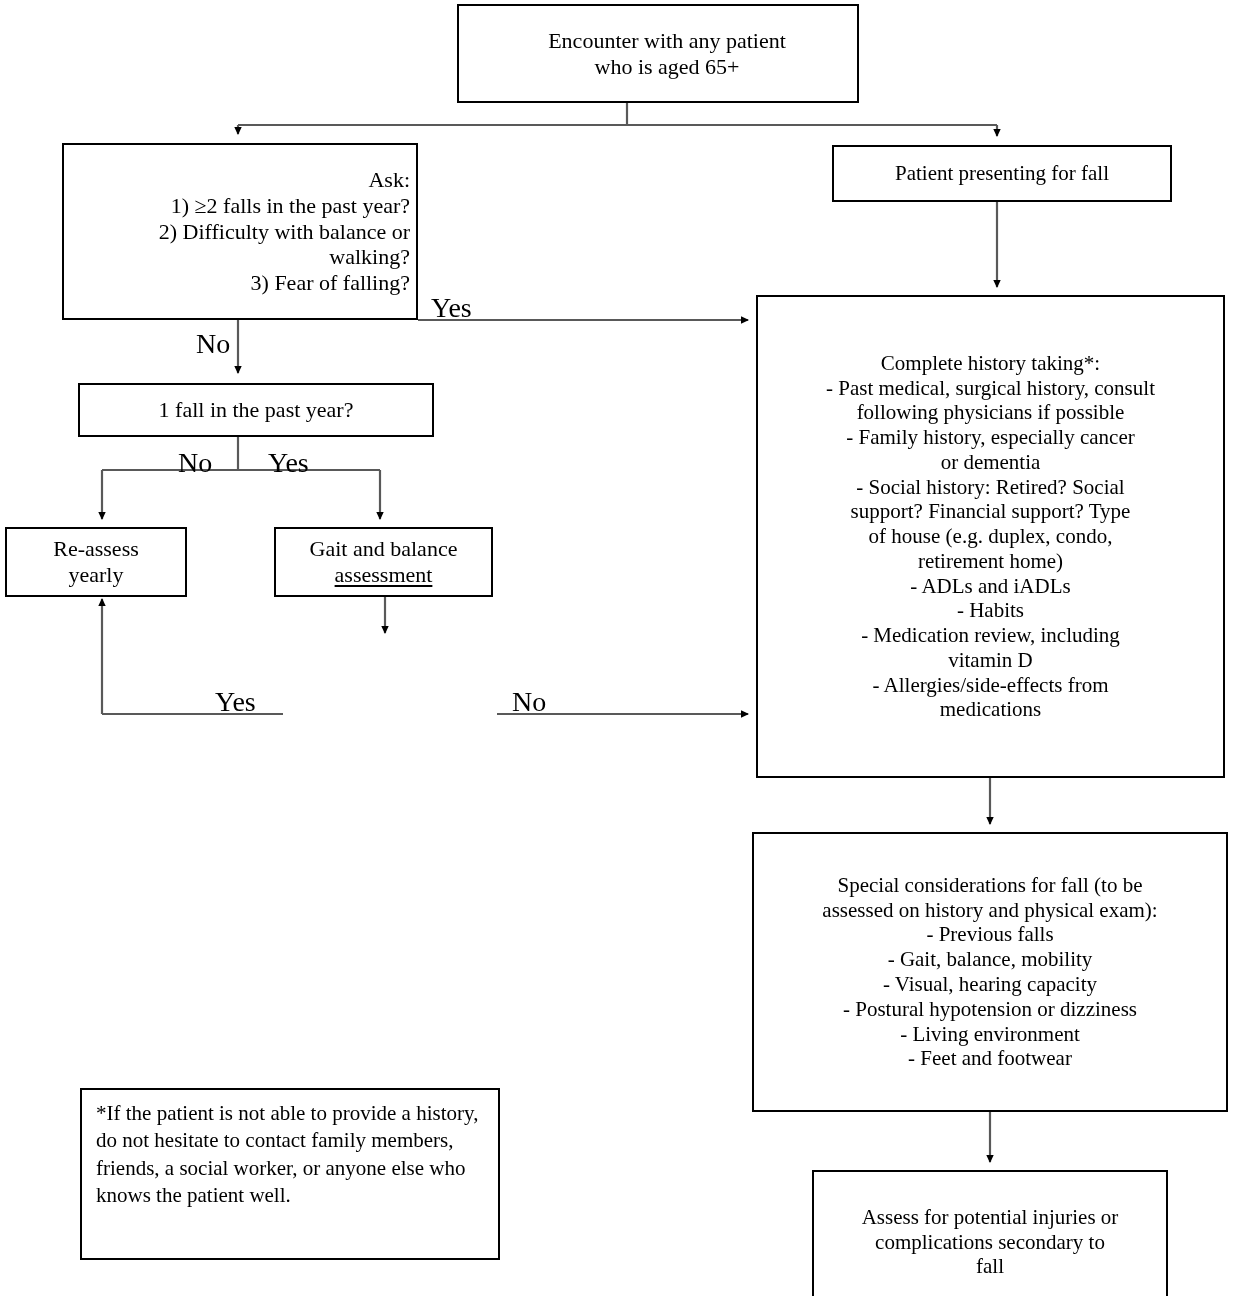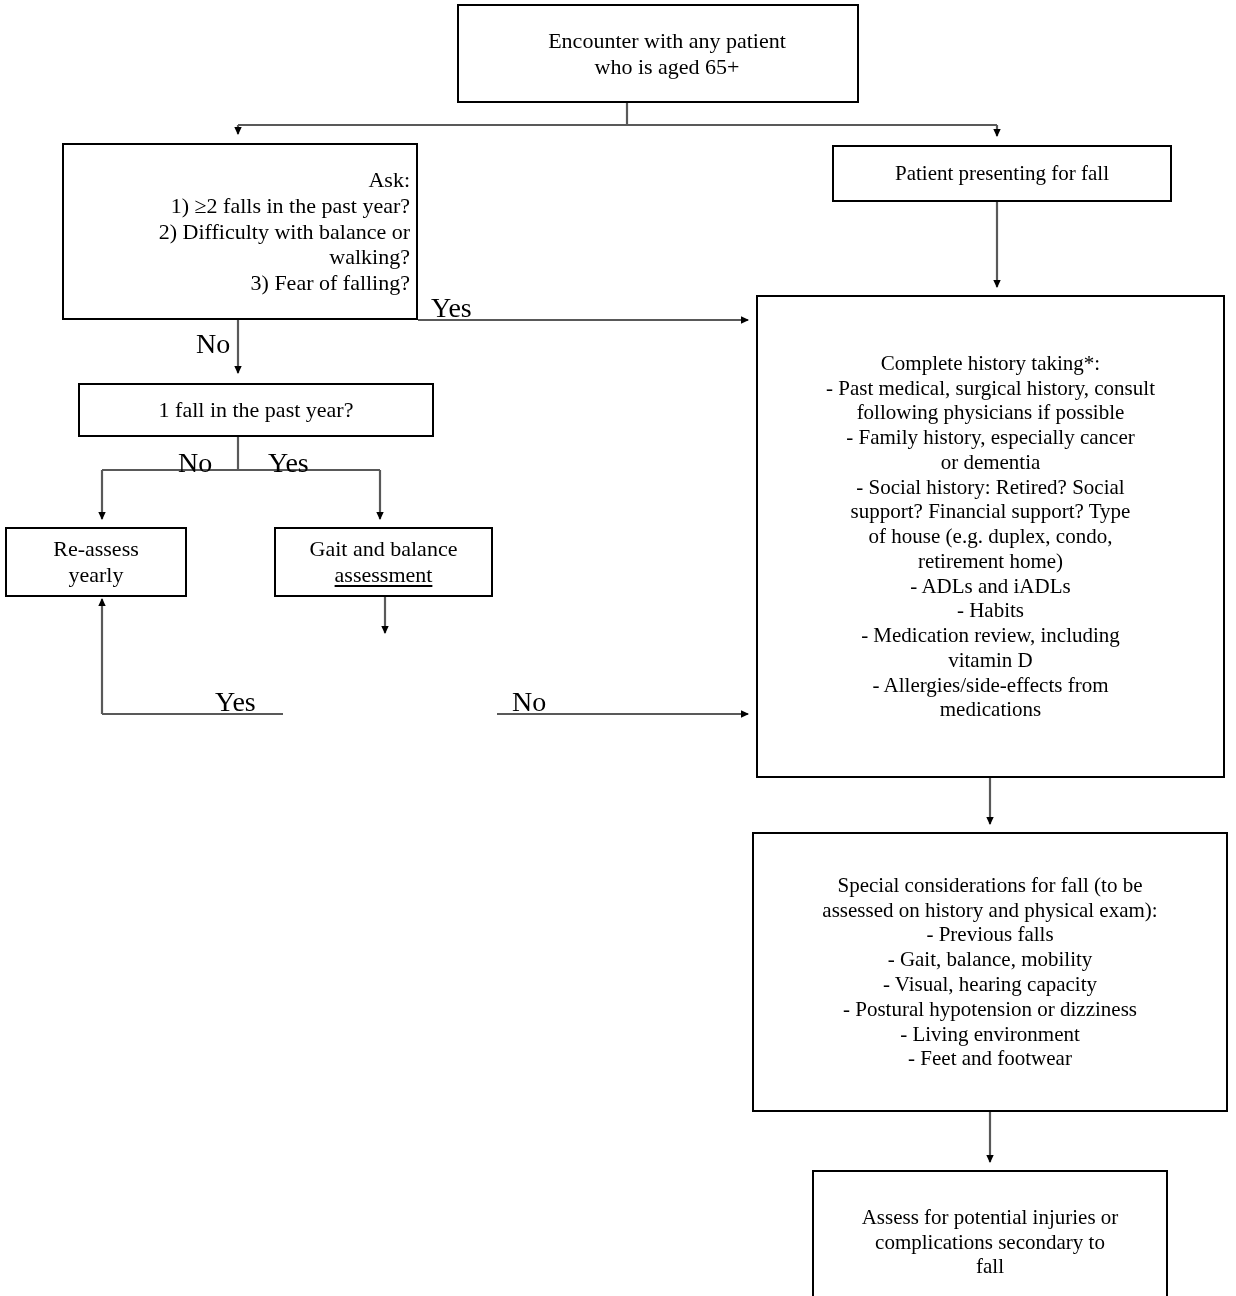--- a/index.html
+++ b/index.html
@@ -160,20 +160,23 @@
 -    Living environment
 -    Feet and footwear</span>
   </div>
 
   <div class="node fs21" style="left:812px; top:1170px; width:356px; height:144px;">
     <span class="txt">Assess for potential injuries or
 complications secondary to
 fall</span>
   </div>
 
+  <div class="node fs21 left-align" style="left:80px; top:1088px; width:420px; height:172px; padding:10px 14px; align-items:flex-start;">
+    <span class="txt" style="line-height:1.3;">*If the patient is not able to provide a history, do not hesitate to contact family members, friends, a social worker, or anyone else who knows the patient well.</span>
+  </div>
 
   <div class="edge-label" style="left:196px; top:330px;">No</div>
   <div class="edge-label" style="left:431px; top:294px;">Yes</div>
   <div class="edge-label" style="left:178px; top:449px;">No</div>
   <div class="edge-label" style="left:268px; top:449px;">Yes</div>
   <div class="edge-label" style="left:215px; top:688px;">Yes</div>
   <div class="edge-label" style="left:512px; top:688px;">No</div>
 
 </div>
 

